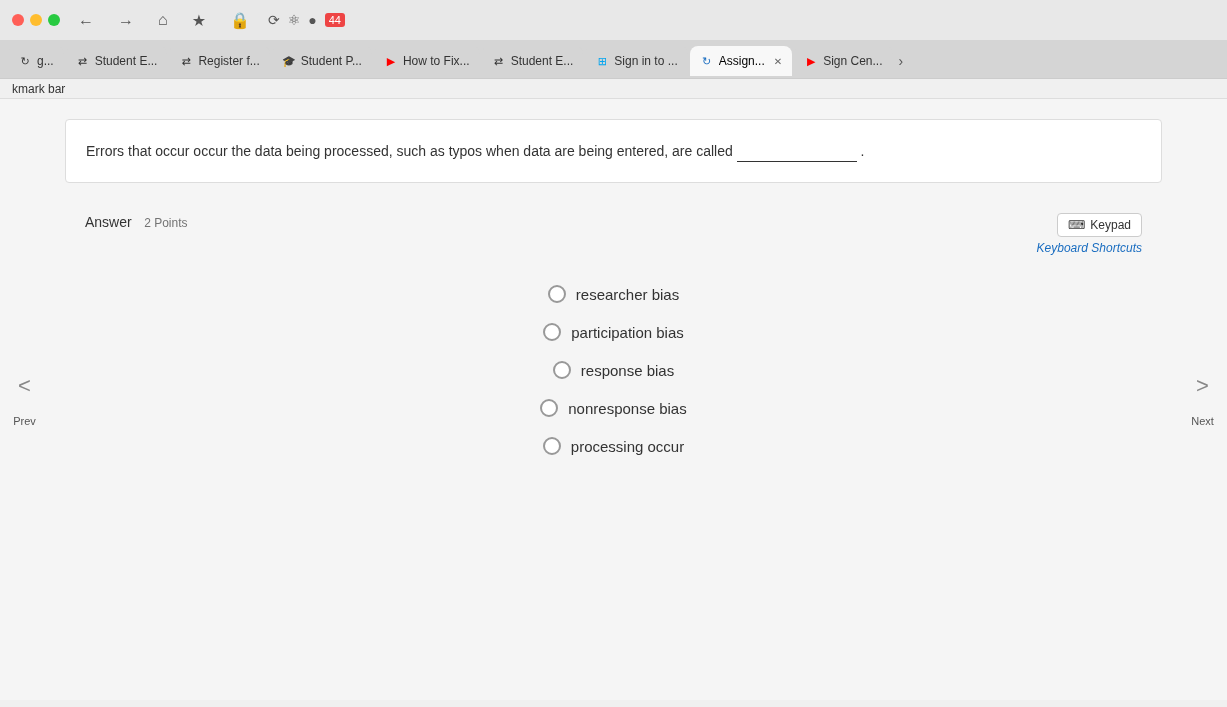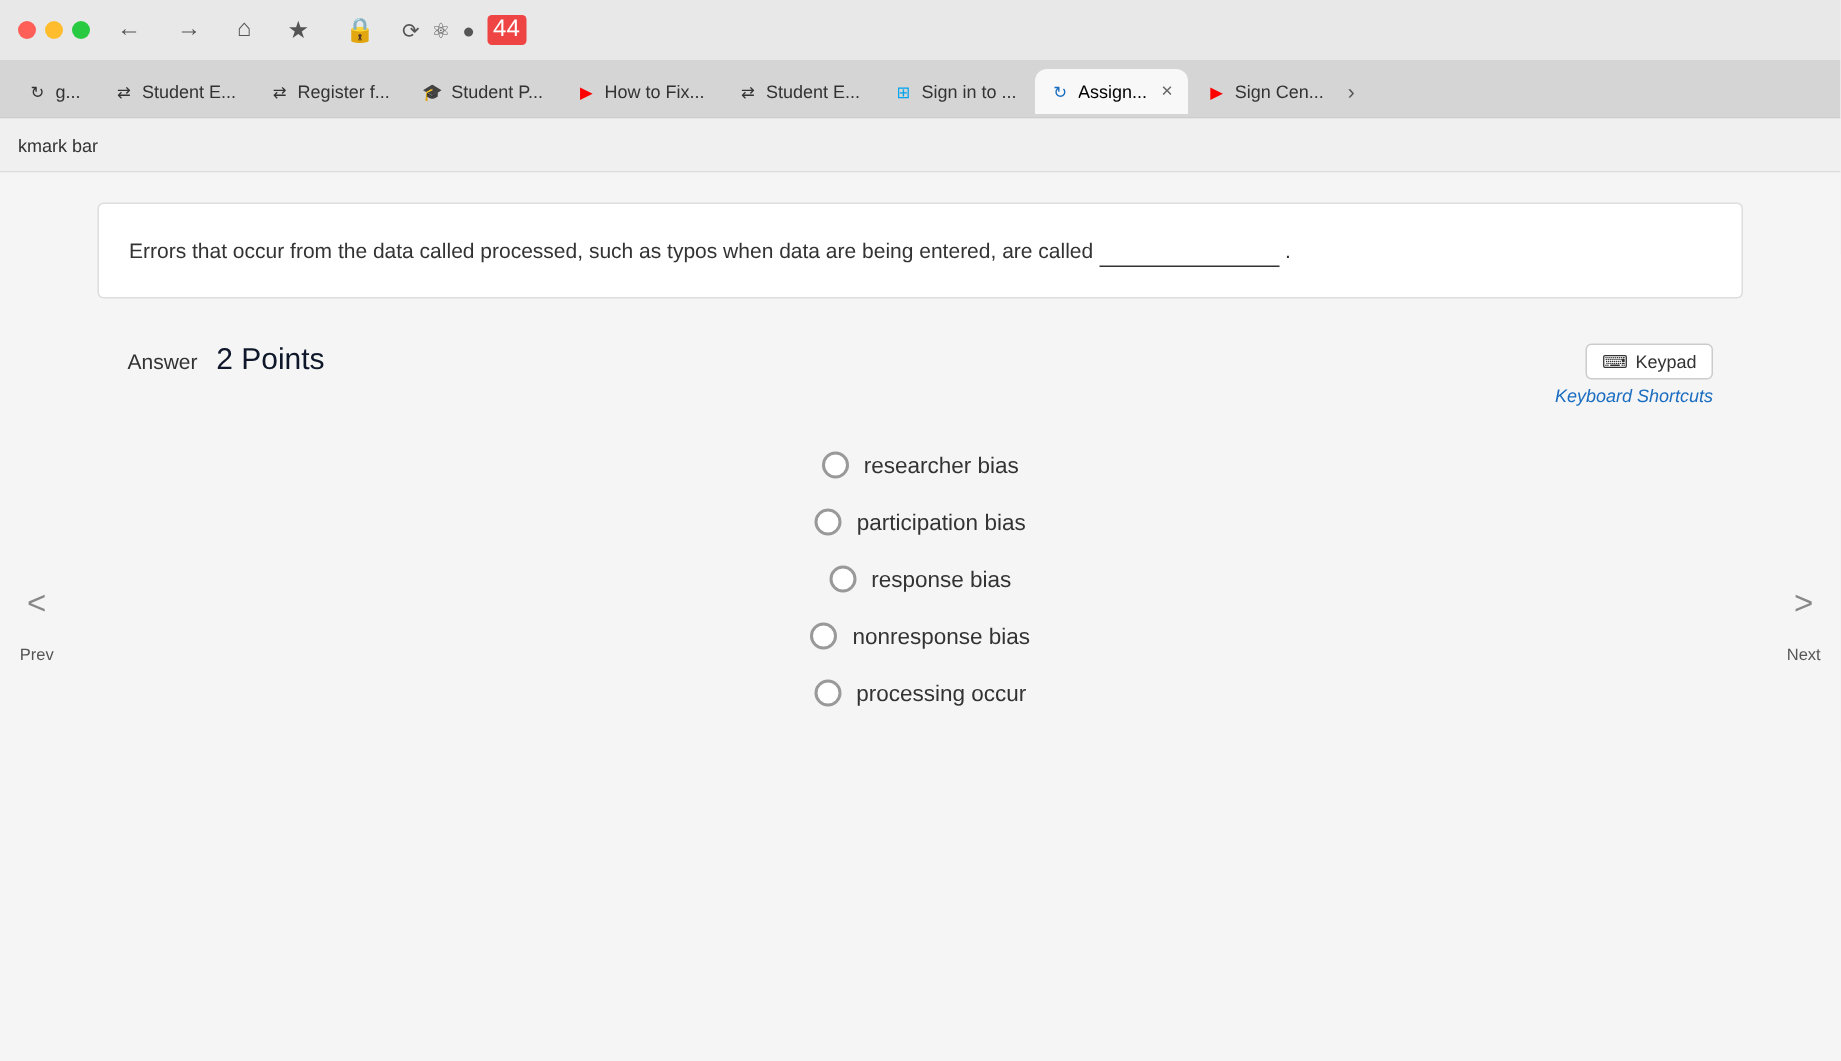--- a/index.html
+++ b/index.html
@@ -18,21 +18,21 @@
     
     .tab-bar { display: flex; align-items: center; background: #d5d5d5; padding: 4px 8px 0 8px; gap: 2px; height: 38px; overflow: hidden; }
     .tab { display: flex; align-items: center; gap: 5px; padding: 5px 10px; border-radius: 8px 8px 0 0; font-size: 12px; color: #333; cursor: pointer; background: #d5d5d5; white-space: nowrap; max-width: 130px; height: 30px; }
     .tab.active { background: #f8f8f8; color: #000; }
     .tab-icon { width: 14px; height: 14px; display: inline-flex; align-items: center; justify-content: center; font-size: 11px; }
     .tab-close { margin-left: 4px; font-size: 10px; color: #666; cursor: pointer; }
     .tab-label { overflow: hidden; text-overflow: ellipsis; }
     .tab-nav-btn { background: none; border: none; font-size: 14px; cursor: pointer; color: #555; padding: 4px; }
 
     
-    .bookmarks-bar { background: #f0f0f0; padding: 4px 12px; font-size: 12px; color: #333; border-bottom: 1px solid #ddd; height: 36px; display: flex; align-items: center; }
+    .bookmarks-bar { background: #f0f0f0; padding: 4px 12px; font-size: 12px; color: #333; border-bottom: 1px solid #ddd; height: 20px; display: flex; align-items: center; }
 
     
     .page-content { background: #f5f5f5; height: calc(707px - 40px - 38px - 28px); display: flex; }
 
     
     .side-nav { display: flex; align-items: center; justify-content: center; width: 45px; flex-shrink: 0; }
     .side-nav-btn { background: none; border: none; cursor: pointer; font-size: 20px; color: #999; display: flex; flex-direction: column; align-items: center; gap: 2px; }
     .side-nav-label { font-size: 11px; color: #555; margin-top: 14px; }
 
     
@@ -40,21 +40,21 @@
 
     
     .question-box { background: white; border: 1px solid #ddd; border-radius: 4px; padding: 20px; margin-bottom: 20px; }
     .question-text { font-size: 14px; color: #333; line-height: 1.5; }
     .blank-line { display: inline-block; width: 120px; border-bottom: 1px solid #333; vertical-align: bottom; }
 
     
     .answer-section { padding: 10px 20px; }
     .answer-header { display: flex; justify-content: space-between; align-items: flex-start; margin-bottom: 20px; }
     .answer-label { font-size: 14px; color: #333; font-weight: 500; }
-    .answer-points { font-size: 20px; color: #0f172a; font-weight: normal; margin-left: 8px; margin-top: 17px; }
+    .answer-points { font-size: 12px; color: #737373; font-weight: normal; margin-left: 8px; margin-top: 17px; }
     .keypad-section { display: flex; flex-direction: column; align-items: flex-end; gap: 4px; }
     .keypad-btn { display: flex; align-items: center; gap: 5px; background: white; border: 1px solid #ccc; border-radius: 4px; padding: 4px 10px; cursor: pointer; font-size: 12px; color: #333; }
     .keyboard-shortcuts-link { font-size: 12px; color: #1a6dc0; cursor: pointer; text-decoration: none; font-style: italic; }
 
     
     .options-container { display: flex; flex-direction: column; align-items: center; gap: 20px; margin-top: 30px; }
     .option-item { display: flex; align-items: center; gap: 10px; cursor: pointer; }
     .radio-circle { width: 18px; height: 18px; border-radius: 50%; border: 2px solid #999; background: white; display: inline-block; flex-shrink: 0; }
     .option-label { font-size: 15px; color: #333; }
 
@@ -82,21 +82,21 @@
     </div>
     <button class="nav-btn">←</button>
     <button class="nav-btn">→</button>
     <button class="nav-btn">⌂</button>
     <button class="nav-btn">★</button>
     <button class="nav-btn">🔒</button>
     <div class="browser-actions">
       <button class="action-btn">⟳</button>
       <button class="action-btn">⚛</button>
       <button class="action-btn">●</button>
-      <span style="font-size:16px;background:#e44;color:white;border-radius:3px;padding:1px 4px;">44</span>
+      <span style="font-size:11px;background:#e44;color:white;border-radius:3px;padding:1px 4px;">44</span>
     </div>
   </div>
 
   <div class="tab-bar">
     <div class="tab">
       <span class="tab-icon">↻</span>
       <span class="tab-label">g...</span>
     </div>
     <div class="tab">
       <span class="tab-icon">⇄</span>
@@ -145,21 +145,21 @@
     <button class="side-nav-btn">
       <span style="font-size:22px; color:#888;">&lt;</span>
       <span class="side-nav-label">Prev</span>
     </button>
   </div>
 
   <div class="main-content">
 
     <div class="question-box">
       <p class="question-text">
-        <span>Errors that occur from the data called processed, such as typos when data are being entered, are called</span>
+        <span>Errors that occur occur the data being processed, such as typos when data are being entered, are called</span>
         <span class="blank-line">&nbsp;</span>
         <span>.</span>
       </p>
     </div>
 
     <div class="answer-section">
       <div class="answer-header">
         <div>
           <span class="answer-label">Answer</span>
           <span class="answer-points">2 Points</span>

